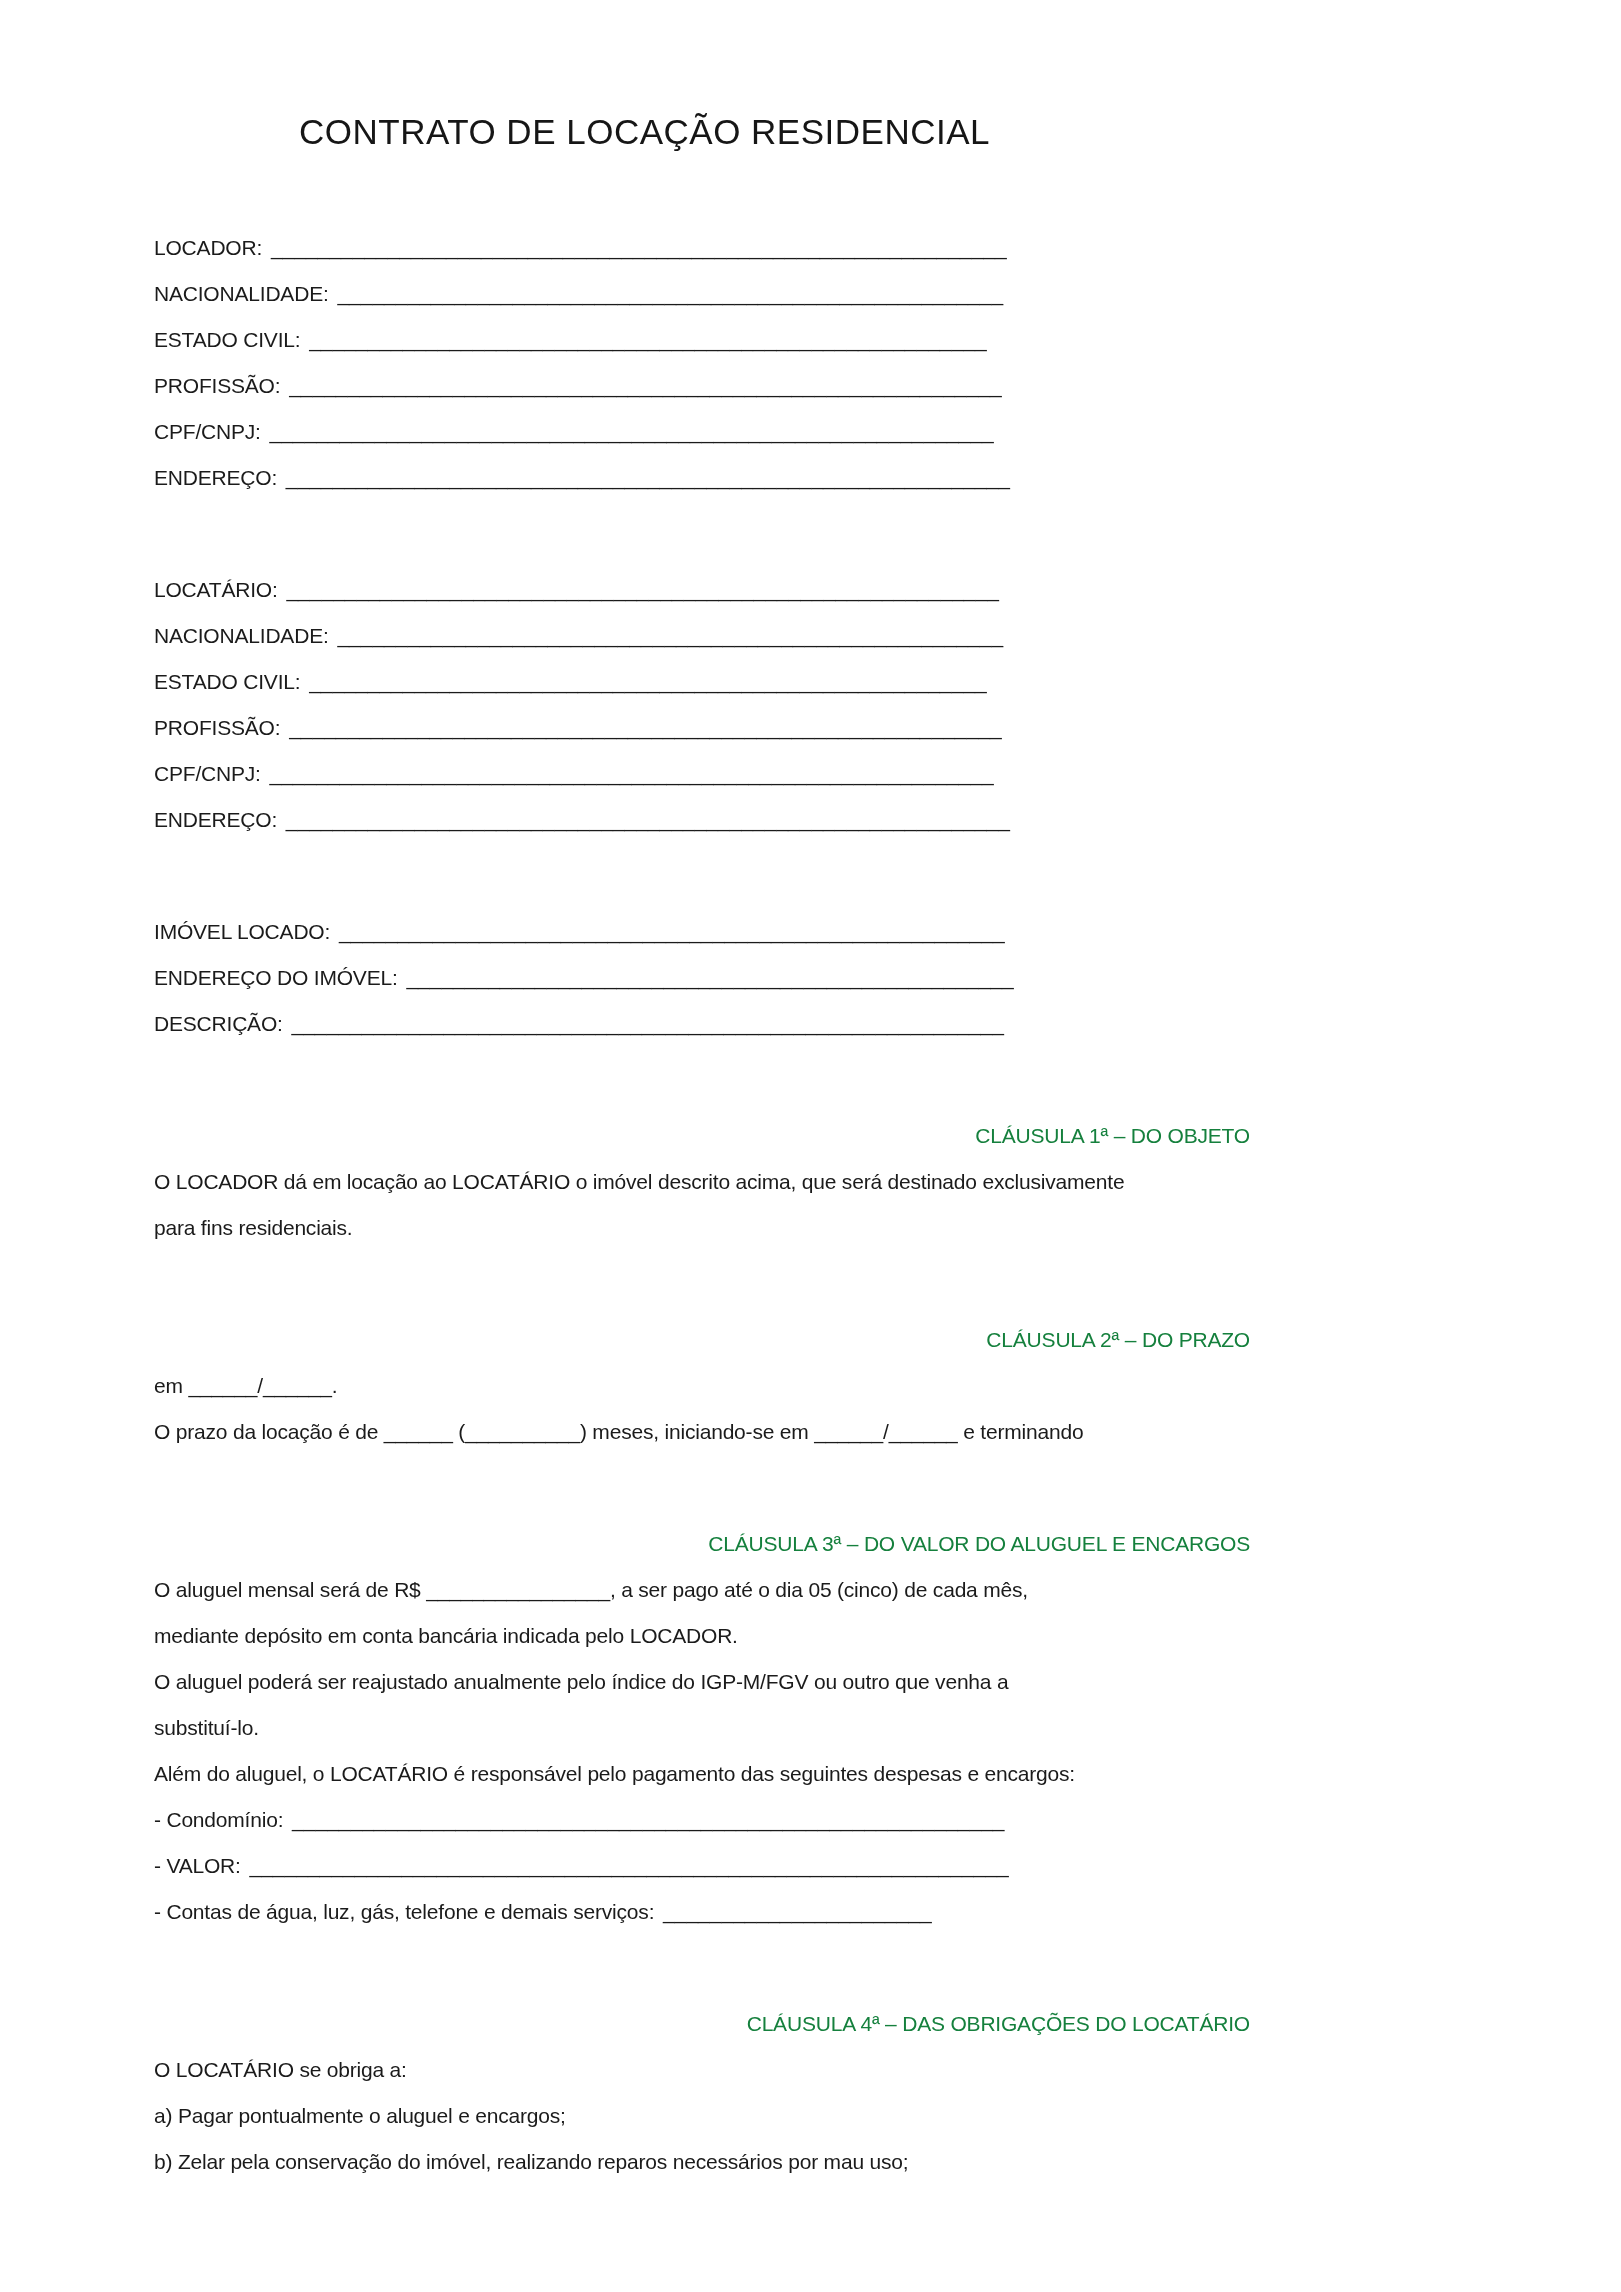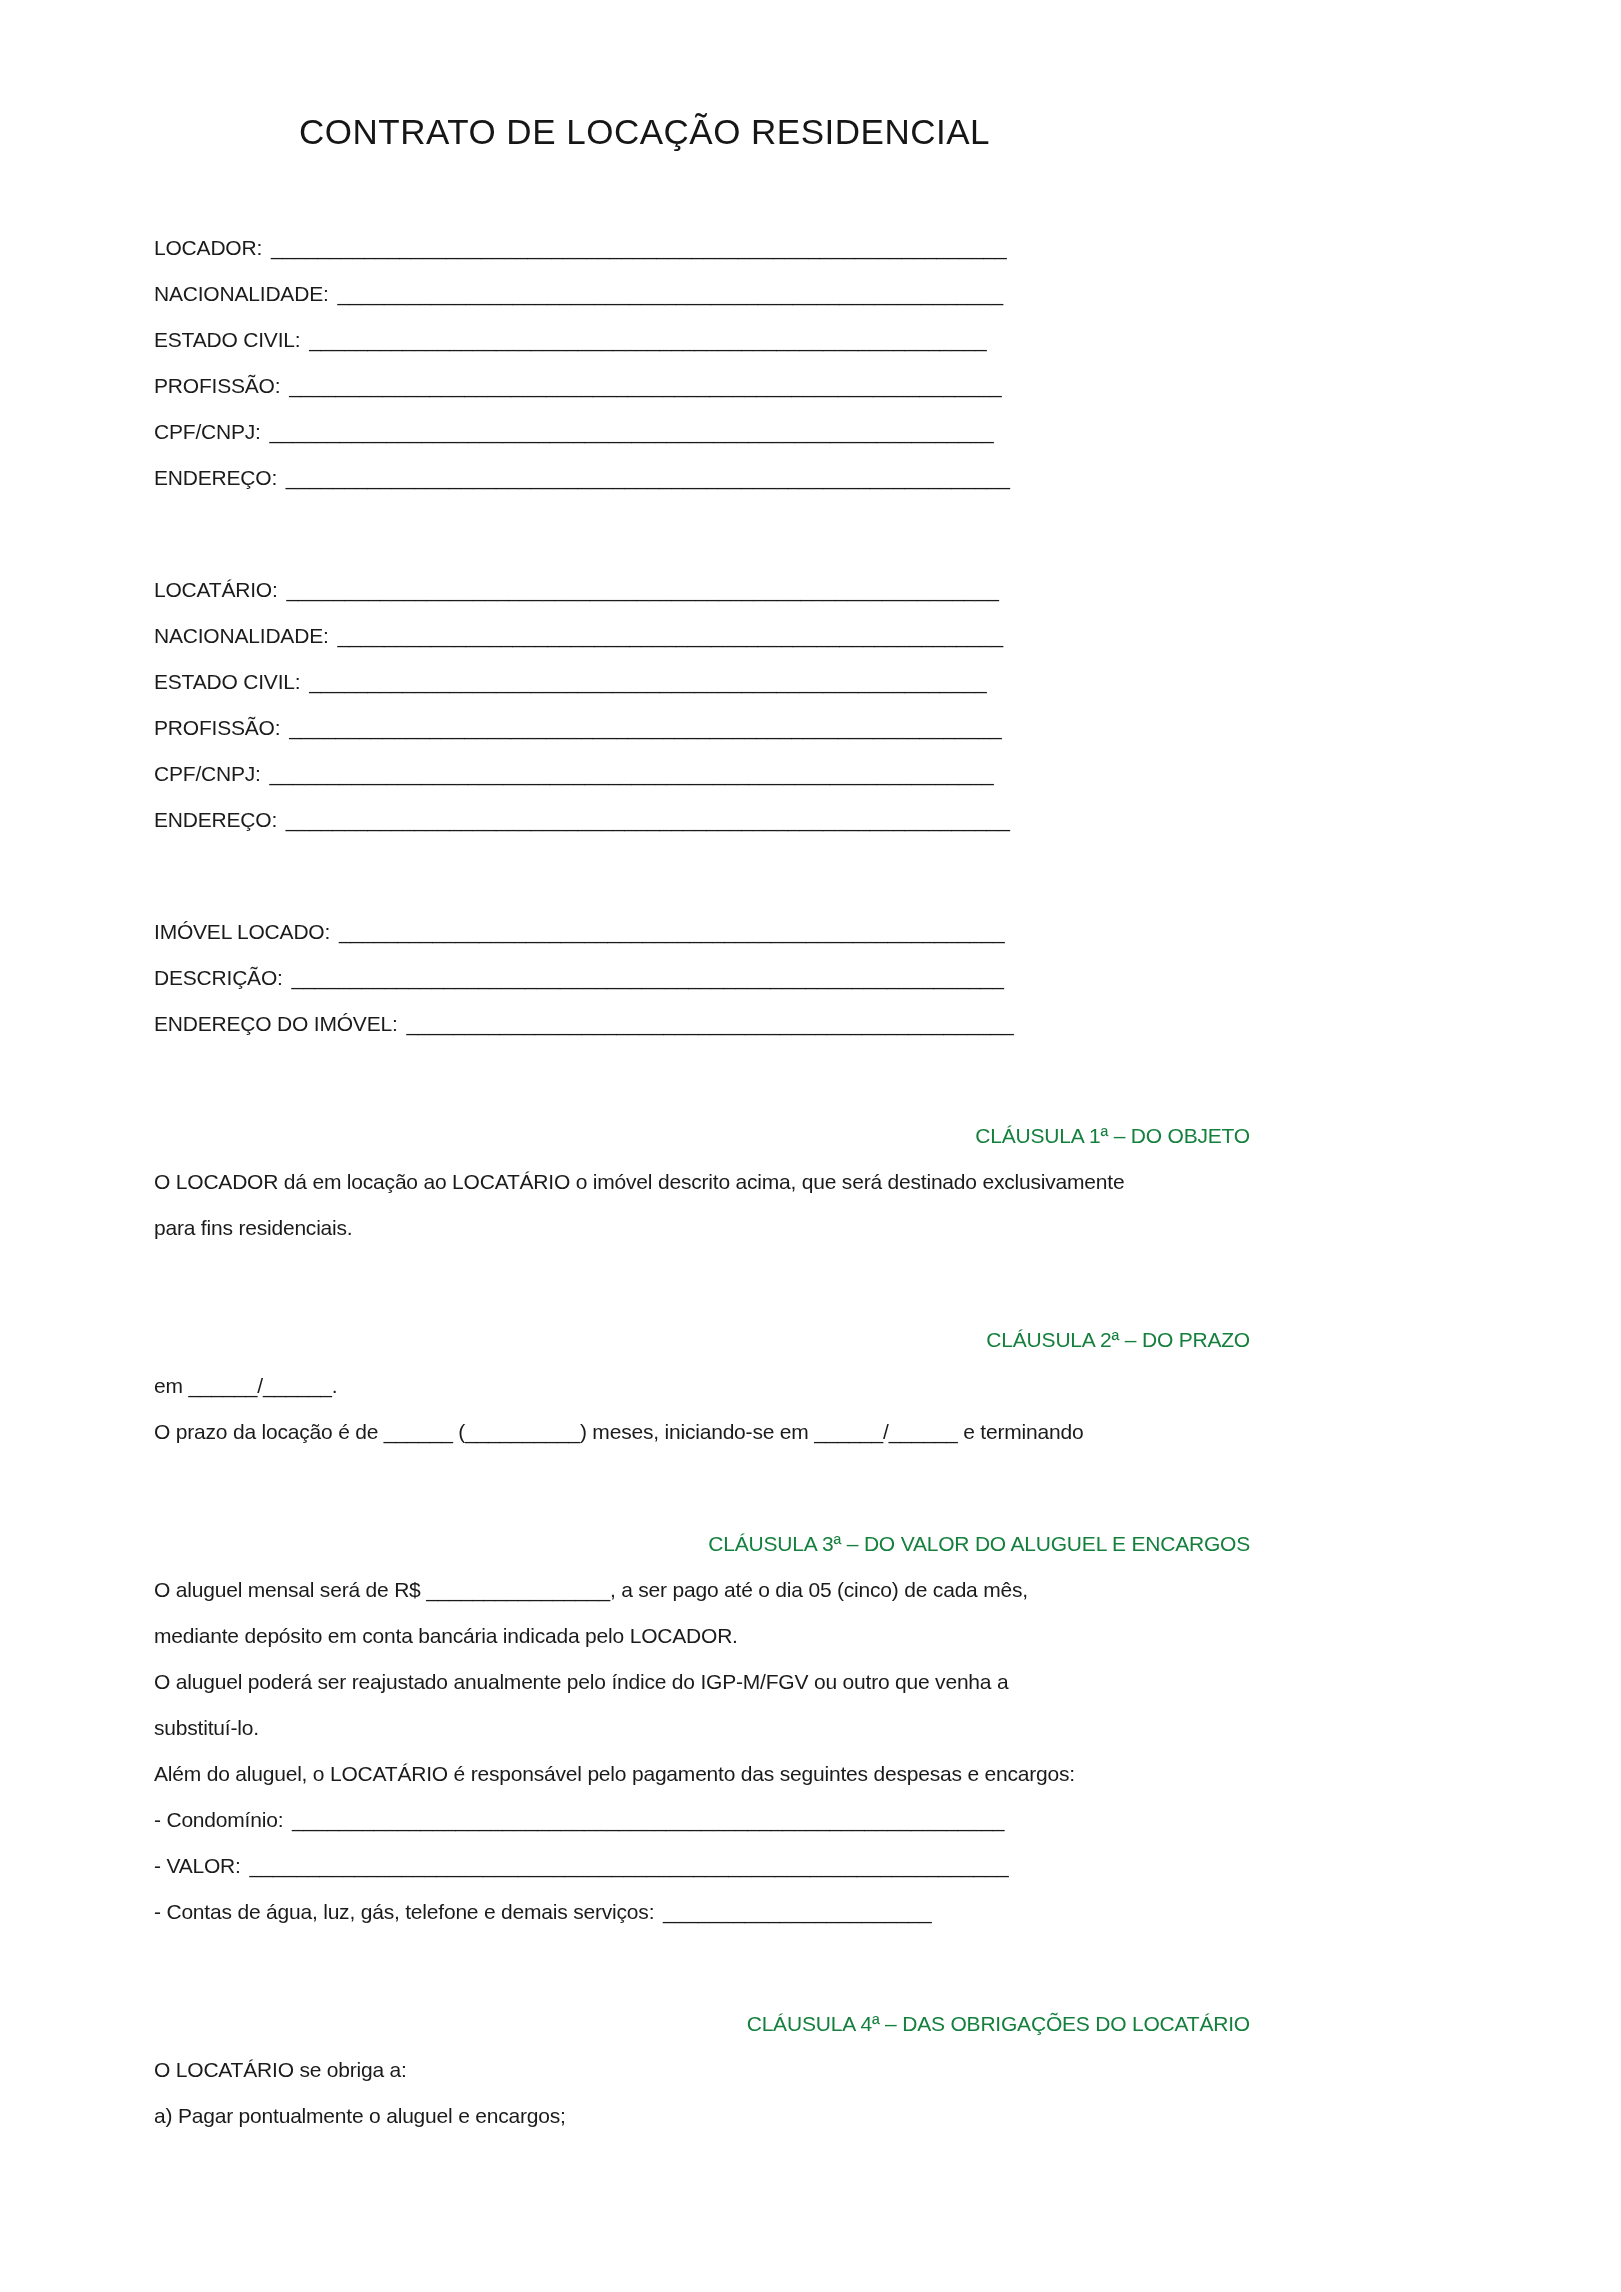--- a/index.html
+++ b/index.html
@@ -69,22 +69,22 @@
       <div class="line"><span class="lbl">LOCATÁRIO:</span><span class="blank">_____________________________________________________________</span></div>
       <div class="line"><span class="lbl">NACIONALIDADE:</span><span class="blank">_________________________________________________________</span></div>
       <div class="line"><span class="lbl">ESTADO CIVIL:</span><span class="blank">__________________________________________________________</span></div>
       <div class="line"><span class="lbl">PROFISSÃO:</span><span class="blank">_____________________________________________________________</span></div>
       <div class="line"><span class="lbl">CPF/CNPJ:</span><span class="blank">______________________________________________________________</span></div>
       <div class="line"><span class="lbl">ENDEREÇO:</span><span class="blank">______________________________________________________________</span></div>
     </section>
 
     <section class="gap">
       <div class="line"><span class="lbl">IMÓVEL LOCADO:</span><span class="blank">_________________________________________________________</span></div>
+      <div class="line"><span class="lbl">ENDEREÇO DO IMÓVEL:</span><span class="blank">____________________________________________________</span></div>
       <div class="line"><span class="lbl">DESCRIÇÃO:</span><span class="blank">_____________________________________________________________</span></div>
-      <div class="line"><span class="lbl">ENDEREÇO DO IMÓVEL:</span><span class="blank">____________________________________________________</span></div>
     </section>
 
     <section class="gap">
       <div class="line heading">CLÁUSULA 1ª – DO OBJETO</div>
       <div class="line">O LOCADOR dá em locação ao LOCATÁRIO o imóvel descrito acima, que será destinado exclusivamente</div>
       <div class="line">para fins residenciais.</div>
     </section>
 
     <section class="gap">
       <div class="line heading">CLÁUSULA 2ª – DO PRAZO</div>
@@ -101,17 +101,18 @@
       <div class="line">Além do aluguel, o LOCATÁRIO é responsável pelo pagamento das seguintes despesas e encargos:</div>
       <div class="line"><span class="lbl">- Condomínio:</span><span class="blank">_____________________________________________________________</span></div>
       <div class="line"><span class="lbl">- VALOR:</span><span class="blank">_________________________________________________________________</span></div>
       <div class="line"><span class="lbl">- Contas de água, luz, gás, telefone e demais serviços:</span><span class="blank">_______________________</span></div>
     </section>
 
     <section class="gap">
       <div class="line heading">CLÁUSULA 4ª – DAS OBRIGAÇÕES DO LOCATÁRIO</div>
       <div class="line">O LOCATÁRIO se obriga a:</div>
       <div class="line">a) Pagar pontualmente o aluguel e encargos;</div>
+      <div class="line">b) Zelar pela conservação do imóvel, realizando reparos necessários por mau uso;</div>
     </section>
 
   </main>
 </div>
 
 
 </body></html>

